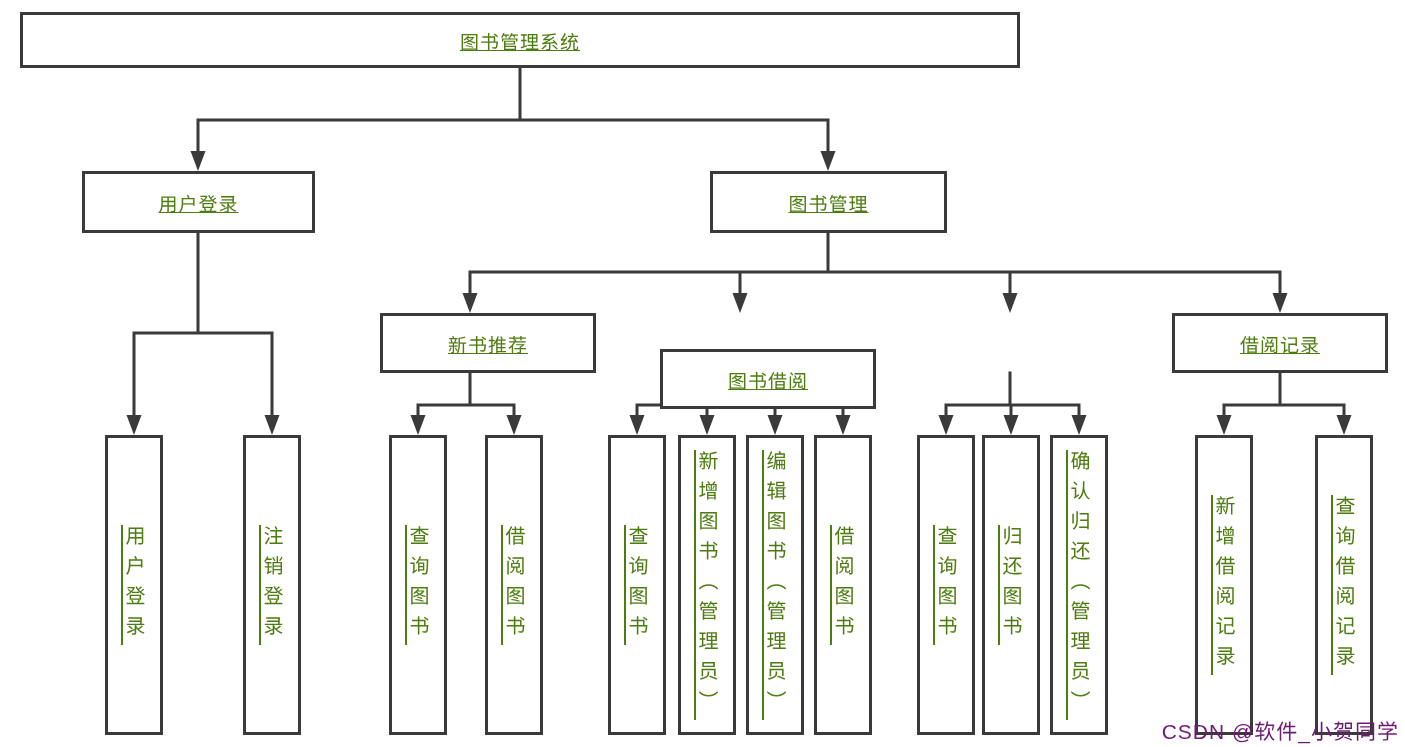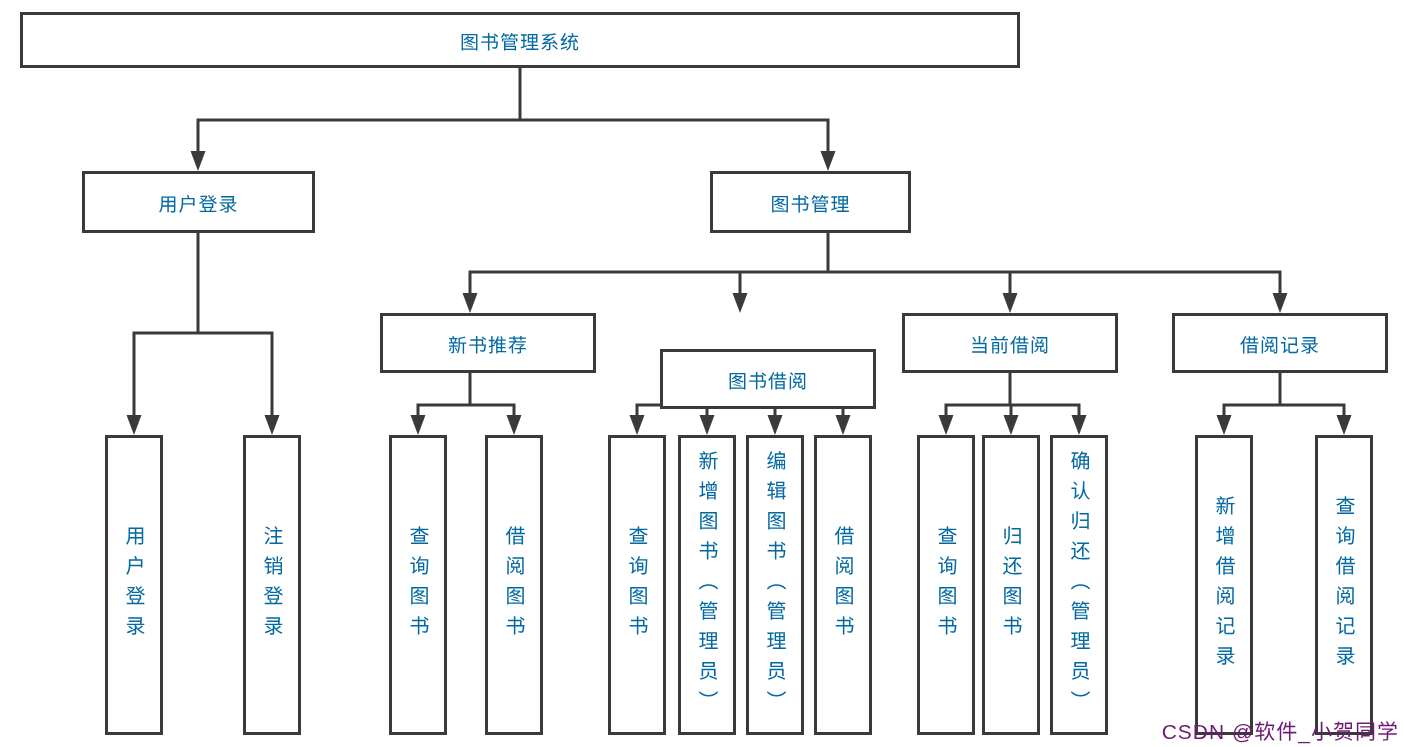--- a/index.html
+++ b/index.html
@@ -32,28 +32,29 @@
     background: #ffffff;
     border: 3px solid #3a3a3a;
     display: flex;
     align-items: center;
     justify-content: center;
     z-index: 2;
   }
   .box .lbl {
     font-size: 19px;
     letter-spacing: 1px;
-    color: #0369a1;
+    color: #4d7c0f;
     white-space: nowrap;
+    text-decoration: underline;
   }
   
   .root   { left: 20px;  top: 12px;  width: 1000px; height: 56px; }
   
   .l2a    { left: 82px;  top: 171px; width: 233px;  height: 62px; }
-  .l2b    { left: 710px; top: 171px; width: 201px;  height: 62px; }
+  .l2b    { left: 710px; top: 171px; width: 237px;  height: 62px; }
   
   .l3     { top: 313px; width: 216px; height: 60px; }
   .l3a    { left: 380px; }
   .l3b    { left: 660px; margin-top: 36px; }
   .l3c    { left: 902px; }
   .l3d    { left: 1172px; }
   
   .leaf   { top: 435px; width: 58px; height: 300px; }
   .leaf .lbl {
     writing-mode: vertical-rl;
@@ -139,23 +140,20 @@
   <div class="box l2b">
     <span class="lbl">图书管理</span>
   </div>
 
   <div class="box l3 l3a">
     <span class="lbl">新书推荐</span>
   </div>
   <div class="box l3 l3b">
     <span class="lbl">图书借阅</span>
   </div>
-  <div class="box l3 l3c">
-    <span class="lbl">当前借阅</span>
-  </div>
   <div class="box l3 l3d">
     <span class="lbl">借阅记录</span>
   </div>
 
   <div class="box leaf lf01">
     <span class="lbl">用户登录</span>
   </div>
   <div class="box leaf lf02">
     <span class="lbl">注销登录</span>
   </div>

